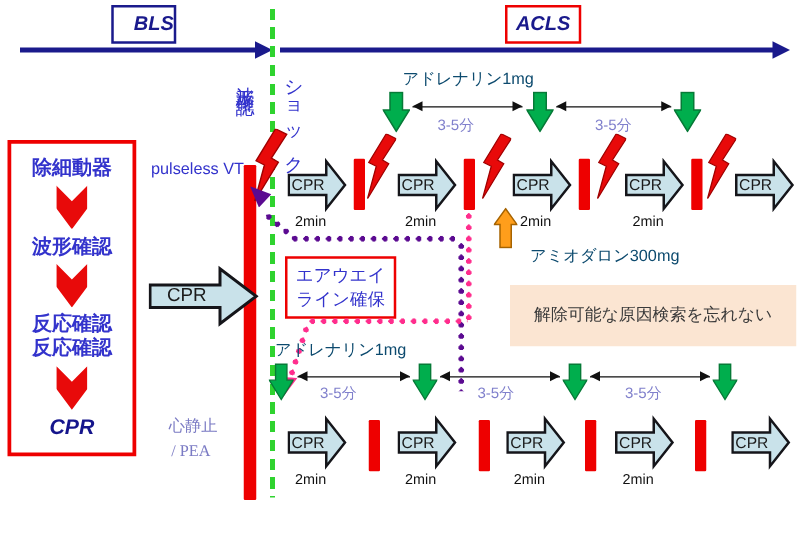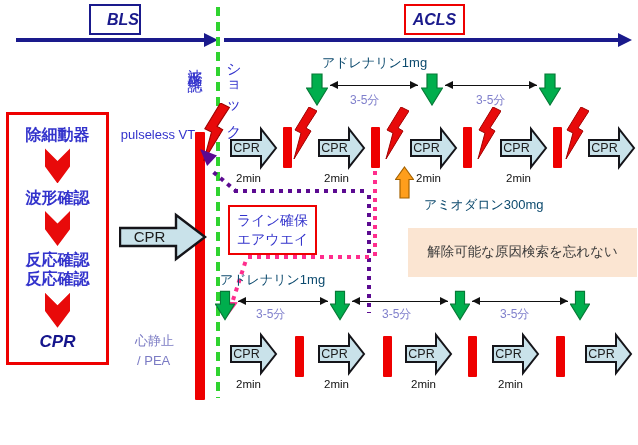--- a/index.html
+++ b/index.html
@@ -85,21 +85,21 @@
     </div>
     <div class="chev"></div>
     <div class="cl-cpr">CPR</div>
   </div>
 
   <div class="abs" style="left:110px;top:126px;width:96px;text-align:center;color:#3333CC;font-size:13px;line-height:1.45;">
     <div>pulseless VT</div>
   </div>
   <div class="abs" style="left:135px;top:331px;width:60px;color:#7B7BC4;font-size:13px;line-height:1.5;">
     <div>心静止</div>
-    <div style="padding-left:2px;">/ PEA</div>
+    <div style="padding-left:2px;font-family:Liberation Serif, serif;">/ PEA</div>
   </div>
 
   <div class="cpr-big" style="left:119px;top:211px;">
     <svg width="88" height="52" viewBox="0 0 88 52">
         <polygon points="1,17 57,17 57,4 86,26 57,48 57,35 1,35" fill="#C9E2EA" stroke="#15151a" stroke-width="2.4"></polygon>
       </svg>
     <span class="lbl">CPR</span>
   </div>
 
   <div class="bluetxt" style="left:322px;top:54px;">アドレナリン1mg</div>
@@ -187,22 +187,22 @@
   </div>
 
   <div class="abs" style="left:395px;top:166px;">
       <svg width="19" height="33" viewBox="0 0 19 33">
         <polygon points="9.5,1 18.5,13.5 14,13.5 14,32 5,32 5,13.5 0.5,13.5" fill="#FF9E1B" stroke="#A66300" stroke-width="1.2"></polygon>
       </svg>
     </div>
   <div class="bluetxt" style="left:424px;top:196px;">アミオダロン300mg</div>
 
   <div class="rbox" style="left:228px;top:205px;width:85px;height:46px;">
+    <span>エアウエイ</span>
     <span>ライン確保</span>
-    <span>エアウエイ</span>
   </div>
 
   <div class="peach" style="left:408px;top:228px;width:229px;height:49px;">
     <span class="l1">解除可能な原因検索を忘れない</span>
   </div>
 
   <div class="abs" style="left:200px;top:149px;width:17px;height:17px;background:#5B0A91;clip-path:polygon(0 0,100% 38%,42% 100%);"></div>
   <div class="dh purple" style="left:212px;top:168px;width:30px;transform:rotate(40deg);transform-origin:left center;"></div>
   <div class="dh purple" style="left:232px;top:188px;width:136px;"></div>
   <div class="dv purple" style="left:366px;top:193px;height:120px;"></div>

